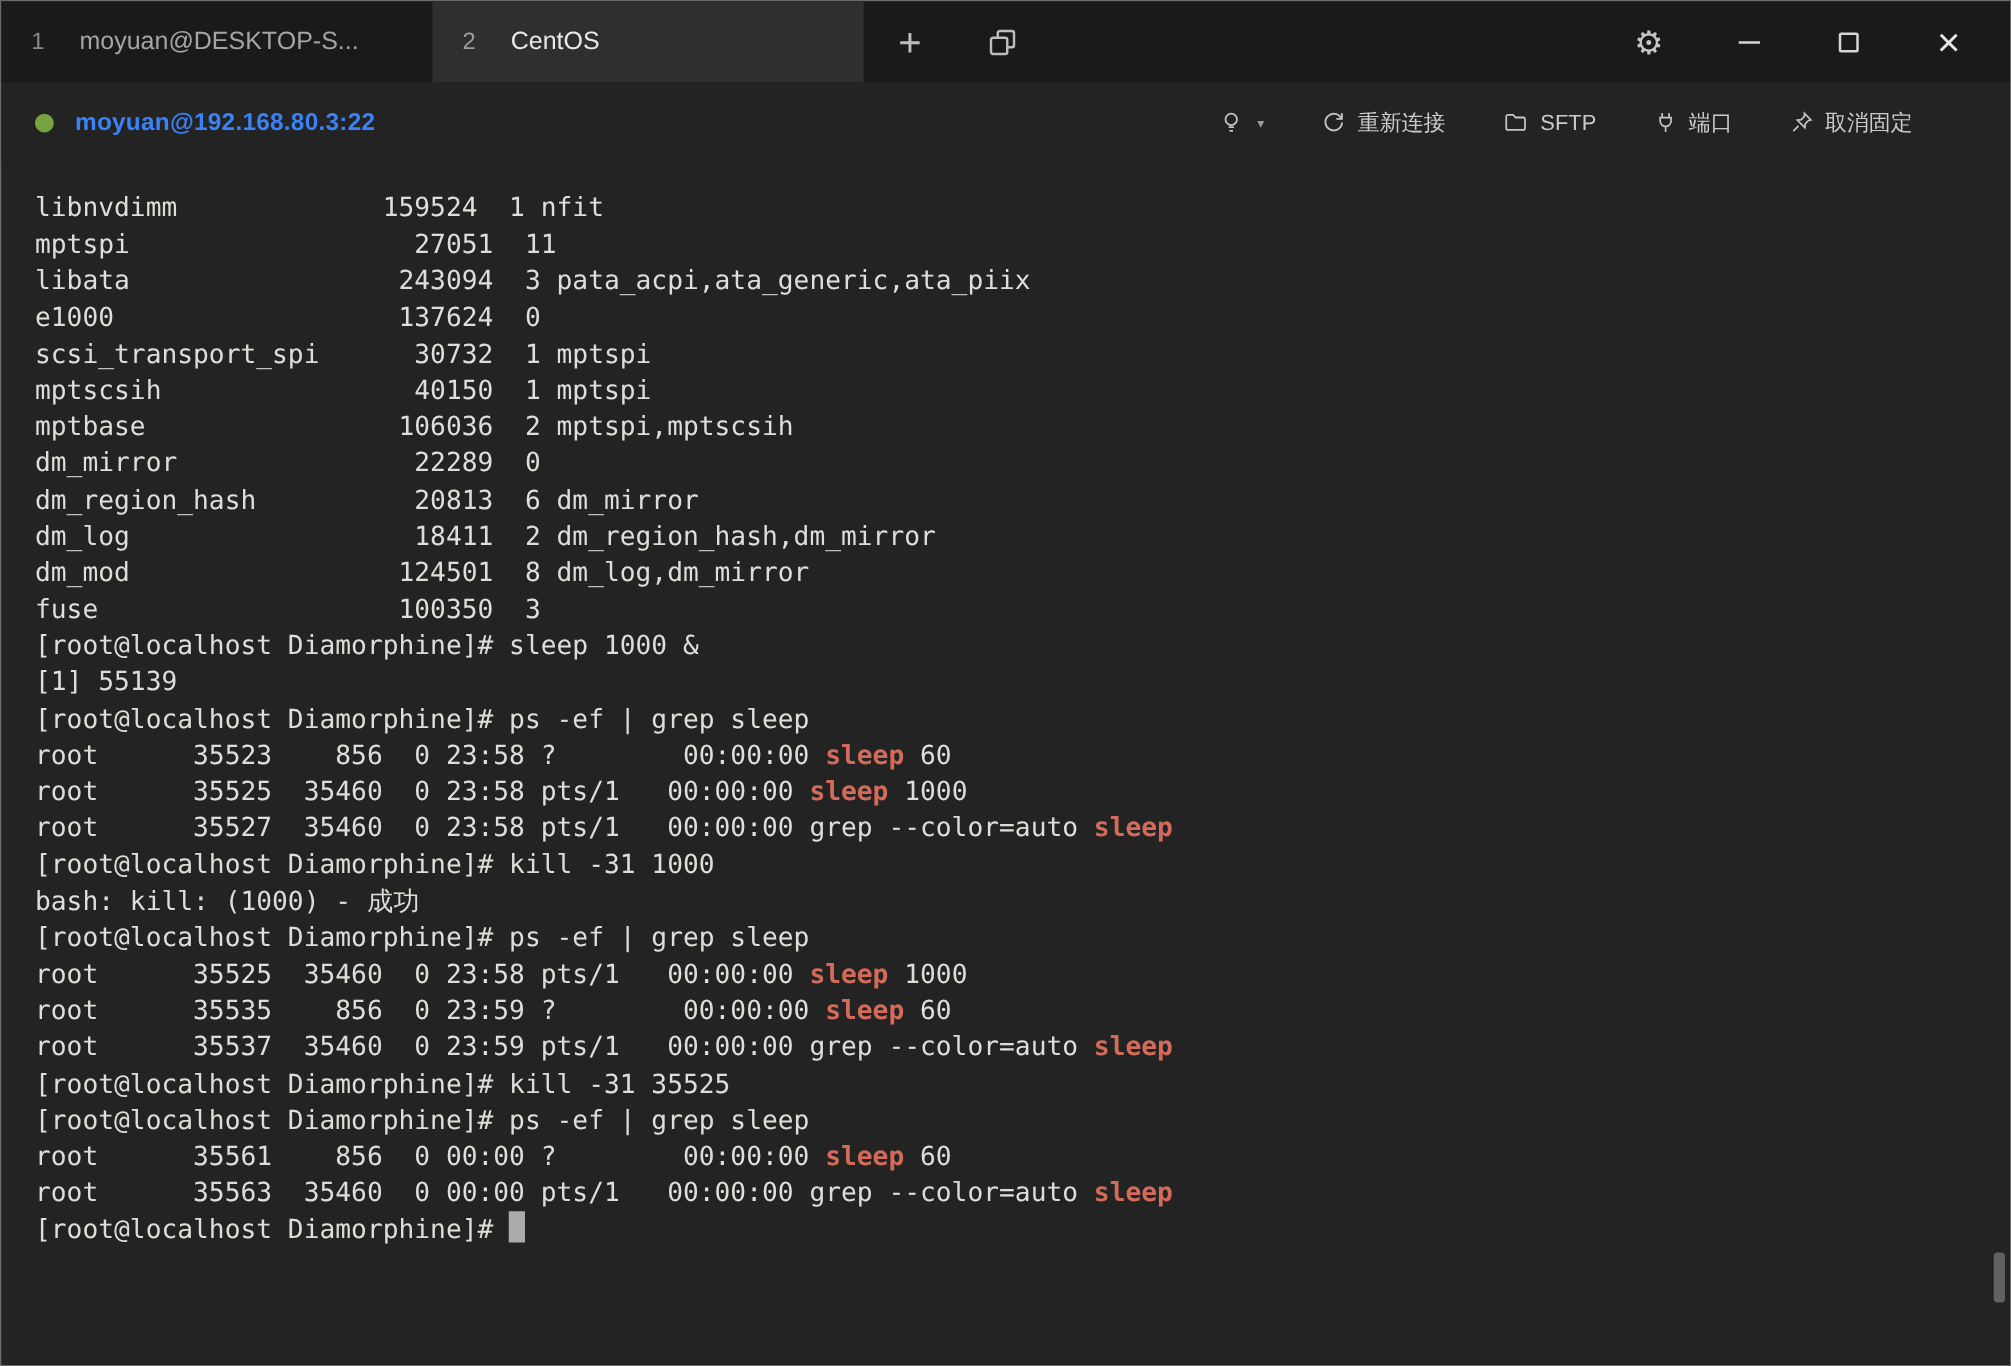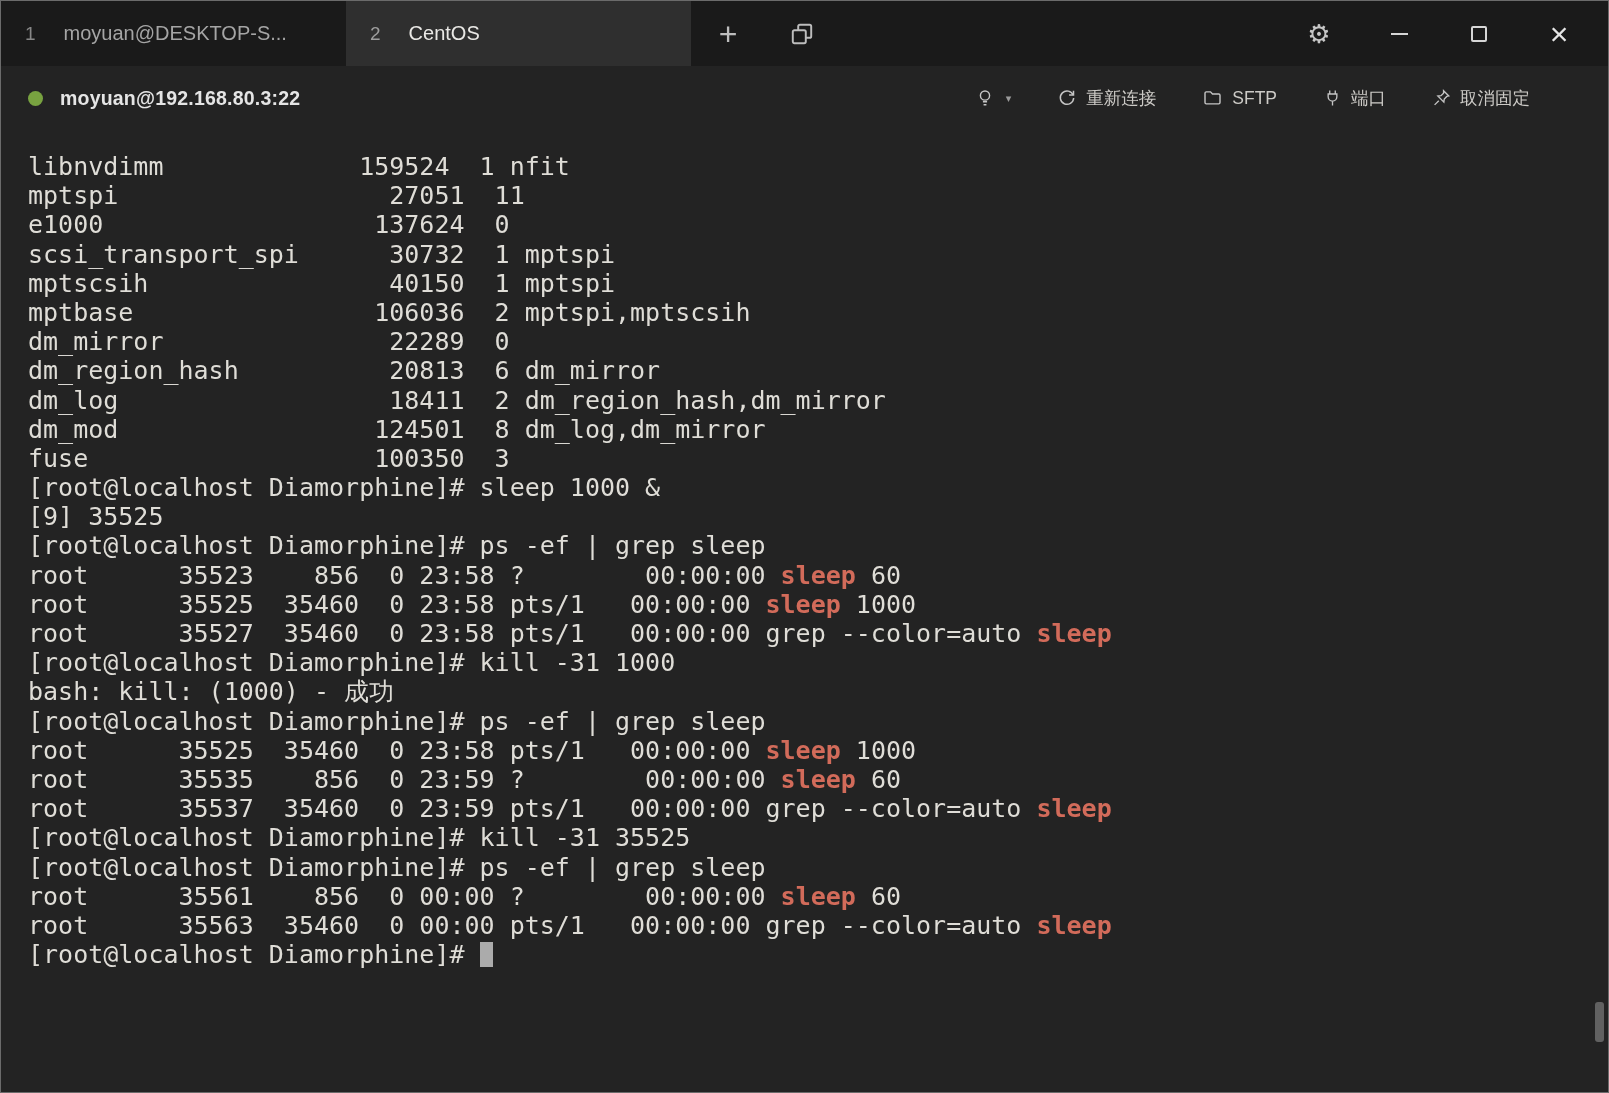--- a/index.html
+++ b/index.html
@@ -33,31 +33,31 @@
   .iconbtn{display:flex;align-items:center;justify-content:center;width:34px;height:34px;color:var(--icon);}
   .plus-glyph{font-size:32px;font-weight:300;line-height:1;color:#bdbdbd;}
   .win-controls{margin-left:auto;display:flex;align-items:center;gap:46px;padding-right:32px;}
   .gear-glyph{font-size:26px;color:#c6c6c6;line-height:1;}
   .min-glyph{display:block;width:17px;border-top:2px solid #d6d6d6;}
   .max-glyph{display:block;width:16px;height:16px;border:2px solid #d6d6d6;border-radius:2px;}
   .close-glyph{font-size:32px;color:#e6e6e6;line-height:1;font-weight:300;}
   
   .connbar{height:64px;display:flex;align-items:center;padding:0 78px 0 27px;background:var(--panel-bg);flex-shrink:0;}
   .status-dot{width:15px;height:15px;border-radius:50%;background:var(--green);margin-right:17px;flex-shrink:0;}
-  .host{font-weight:bold;font-size:19.5px;color:#e5e5e5;letter-spacing:.2px;}
+  .host{font-weight:bold;font-size:19.5px;color:#3b82f6;letter-spacing:.2px;}
   .conn-actions{margin-left:auto;display:flex;align-items:center;gap:46px;font-size:17.5px;color:var(--ui-text);}
   .action{display:flex;align-items:center;gap:9px;white-space:nowrap;}
   .action svg{display:block;}
   .caret{font-size:11px;color:#9a9a9a;margin-left:2px;}
   
   .terminal{
     flex:1;
     padding:22px 20px 0 27px;
     font-family:"DejaVu Sans Mono","Liberation Mono",monospace;
-    font-size:25px;line-height:29.2px;
+    font-size:21px;line-height:29.2px;
     color:var(--term-text);
     overflow:hidden;
   }
   .term-line{white-space:pre;height:29.2px;}
   .term-line .red{color:var(--red);font-weight:bold;}
   .cursor{display:inline-block;width:13px;height:25px;background:#ababab;vertical-align:-4px;}
   .scroll-thumb{position:absolute;right:4px;bottom:50px;width:9px;height:40px;background:#616161;border-radius:3px;}
 </style>
 </head>
 <body>
@@ -145,31 +145,32 @@
           <path d="M8.6 15.4l-5.3 5.3"></path>
         </svg>
         <span>取消固定</span>
       </div>
     </div>
   </div>
 
   <div class="terminal">
       <div class="term-line"><span>libnvdimm             159524  1 nfit</span></div>
       <div class="term-line"><span>mptspi                  27051  11</span></div>
+      <div class="term-line"><span>libata                 243094  3 pata_acpi,ata_generic,ata_piix</span></div>
       <div class="term-line"><span>e1000                  137624  0</span></div>
       <div class="term-line"><span>scsi_transport_spi      30732  1 mptspi</span></div>
       <div class="term-line"><span>mptscsih                40150  1 mptspi</span></div>
       <div class="term-line"><span>mptbase                106036  2 mptspi,mptscsih</span></div>
       <div class="term-line"><span>dm_mirror               22289  0</span></div>
       <div class="term-line"><span>dm_region_hash          20813  6 dm_mirror</span></div>
       <div class="term-line"><span>dm_log                  18411  2 dm_region_hash,dm_mirror</span></div>
       <div class="term-line"><span>dm_mod                 124501  8 dm_log,dm_mirror</span></div>
       <div class="term-line"><span>fuse                   100350  3</span></div>
       <div class="term-line"><span>[root@localhost Diamorphine]# sleep 1000 &amp;</span></div>
-      <div class="term-line"><span>[9] 35525</span></div>
+      <div class="term-line"><span>[1] 55139</span></div>
       <div class="term-line"><span>[root@localhost Diamorphine]# ps -ef | grep sleep</span></div>
       <div class="term-line"><span>root      35523    856  0 23:58 ?        00:00:00 </span><span class="red">sleep</span><span> 60</span></div>
       <div class="term-line"><span>root      35525  35460  0 23:58 pts/1   00:00:00 </span><span class="red">sleep</span><span> 1000</span></div>
       <div class="term-line"><span>root      35527  35460  0 23:58 pts/1   00:00:00 grep --color=auto </span><span class="red">sleep</span></div>
       <div class="term-line"><span>[root@localhost Diamorphine]# kill -31 1000</span></div>
       <div class="term-line"><span>bash: kill: (1000) - 成功</span></div>
       <div class="term-line"><span>[root@localhost Diamorphine]# ps -ef | grep sleep</span></div>
       <div class="term-line"><span>root      35525  35460  0 23:58 pts/1   00:00:00 </span><span class="red">sleep</span><span> 1000</span></div>
       <div class="term-line"><span>root      35535    856  0 23:59 ?        00:00:00 </span><span class="red">sleep</span><span> 60</span></div>
       <div class="term-line"><span>root      35537  35460  0 23:59 pts/1   00:00:00 grep --color=auto </span><span class="red">sleep</span></div>

